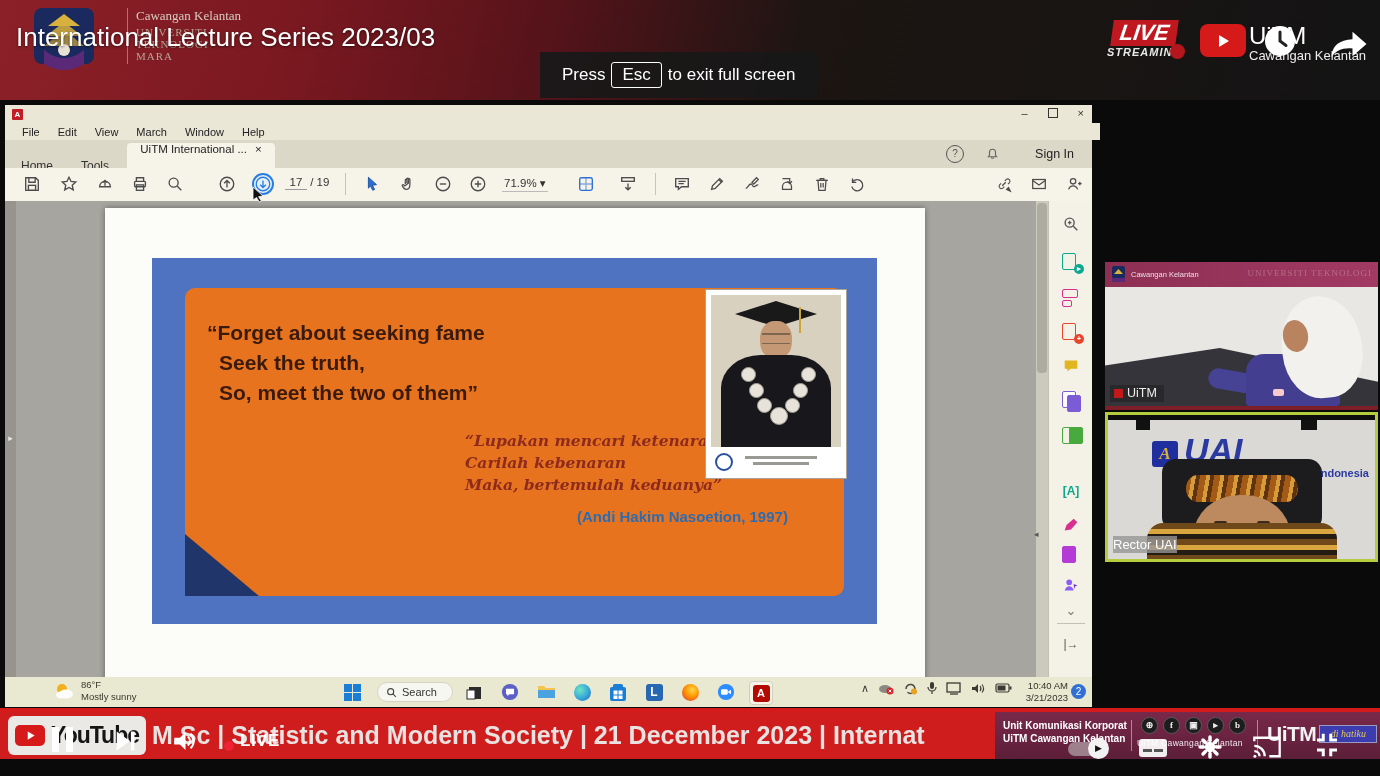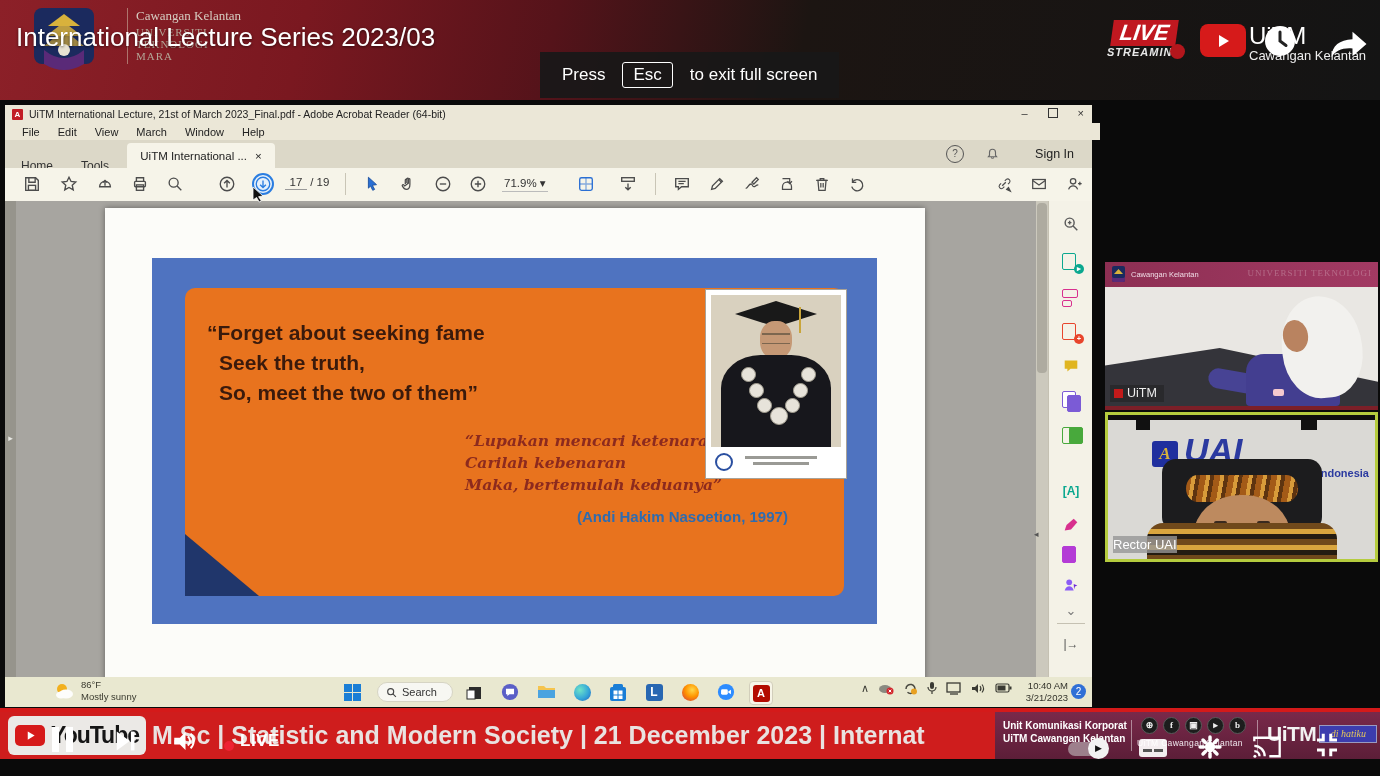--- a/index.html
+++ b/index.html
@@ -24,36 +24,36 @@
   #yt-logo-hdr{left:1200px;top:24px;width:46px;height:33px;background:#d61a1a;border-radius:8px;
                display:flex;align-items:center;justify-content:center}
   #chan-name{left:1249px;top:22px;font-size:24px;color:#fff}
   #chan-sub{left:1249px;top:48px;font-size:13px;color:#eee}
   #wl-clock{left:1262px;top:23px}
   #share-btn{left:1328px;top:26px}
 
   
   #esc{left:540px;top:52px;height:46px;padding:0 22px;background:rgba(24,24,24,.92);
        display:flex;align-items:center;color:#fff;font-size:17px;z-index:10}
-  #esc .key{border:1.5px solid #fff;border-radius:3px;padding:2px 10px;margin:0 17px}
+  #esc .key{border:1.5px solid #fff;border-radius:3px;padding:2px 10px;margin:0 6px}
 
   
   #acro{left:5px;top:105px;width:1087px;height:572px;background:#f5f3e8;z-index:2;font-size:11px;color:#222}
   #ac-title{left:0;top:0;width:1087px;height:18px;background:#ebe7d7;display:flex;align-items:center}
   #ac-appicon{width:11px;height:11px;background:#c21e25;color:#fff;font-size:8px;font-weight:bold;
               text-align:center;line-height:11px;margin:0 6px 0 7px;border-radius:1px}
   #ac-title .t{font-size:10.5px;color:#222}
   .winbtns{position:absolute;right:8px;top:2px;display:flex;gap:20px;align-items:center;color:#333;font-size:11px}
   .winbtns .box{width:8px;height:8px;border:1px solid #333}
   #ac-menu{left:0;top:18px;width:1087px;height:17px;background:#ebe7d7;display:flex;align-items:center;padding-left:8px}
   #ac-menu span{padding:0 9px;font-size:11px}
   #ac-tabs{left:0;top:35px;width:1087px;height:28px;background:#dcd8c8}
   .tabbtn{position:absolute;top:0;height:28px;line-height:28px;font-size:12px;color:#333;padding:12px 14px}
   #tab-doc{position:absolute;left:122px;top:3px;height:25px;width:148px;background:#f6f4e9;
-           border-radius:4px 4px 0 0;display:flex;align-items:center;justify-content:center;gap:8px;font-size:11.5px}
+           border-radius:4px 4px 0 0;display:flex;align-items:flex-start;justify-content:center;gap:8px;font-size:11.5px}
   #ac-help{position:absolute;right:128px;top:5px;width:16px;height:16px;border:1.3px solid #555;border-radius:50%;
            text-align:center;line-height:15px;font-size:10px;color:#555}
   #ac-bell{position:absolute;right:92px;top:5px}
   #ac-signin{position:absolute;right:18px;top:0;line-height:28px;font-size:12.5px;color:#222}
   #ac-toolbar{left:0;top:63px;width:1087px;height:33px;background:#f6f4e9;border-bottom:1px solid #bdb9aa}
   .ti{position:absolute;top:7px;width:18px;height:18px}
   .tdiv{position:absolute;top:5px;width:1px;height:22px;background:#c9c5b6}
   #pg-box{position:absolute;left:280px;top:8px;font-size:11.5px;color:#333}
   #pg-box .cur{display:inline-block;min-width:22px;text-align:center;border-bottom:1px solid #999;padding-bottom:1px}
   #zoom-box{position:absolute;left:497px;top:8px;font-size:11.5px;color:#333;border-bottom:1px solid #bbb;padding:0 2px 1px}
@@ -255,21 +255,20 @@
 
   <div id="esc" class="abs">
     <span>Press</span>
     <span class="key">Esc</span>
     <span>to exit full screen</span>
   </div>
 
   <div id="acro" class="abs">
     <div id="ac-title" class="abs">
       <div id="ac-appicon">A</div>
-      <div class="t">UiTM International Lecture, 21st of March 2023_Final.pdf - Adobe Acrobat Reader (64-bit)</div>
       <div class="winbtns">
         <span>–</span>
         <span class="box"></span>
         <span>×</span>
       </div>
     </div>
     <div id="ac-menu" class="abs">
       <span>File</span>
       <span>Edit</span>
       <span>View</span>

